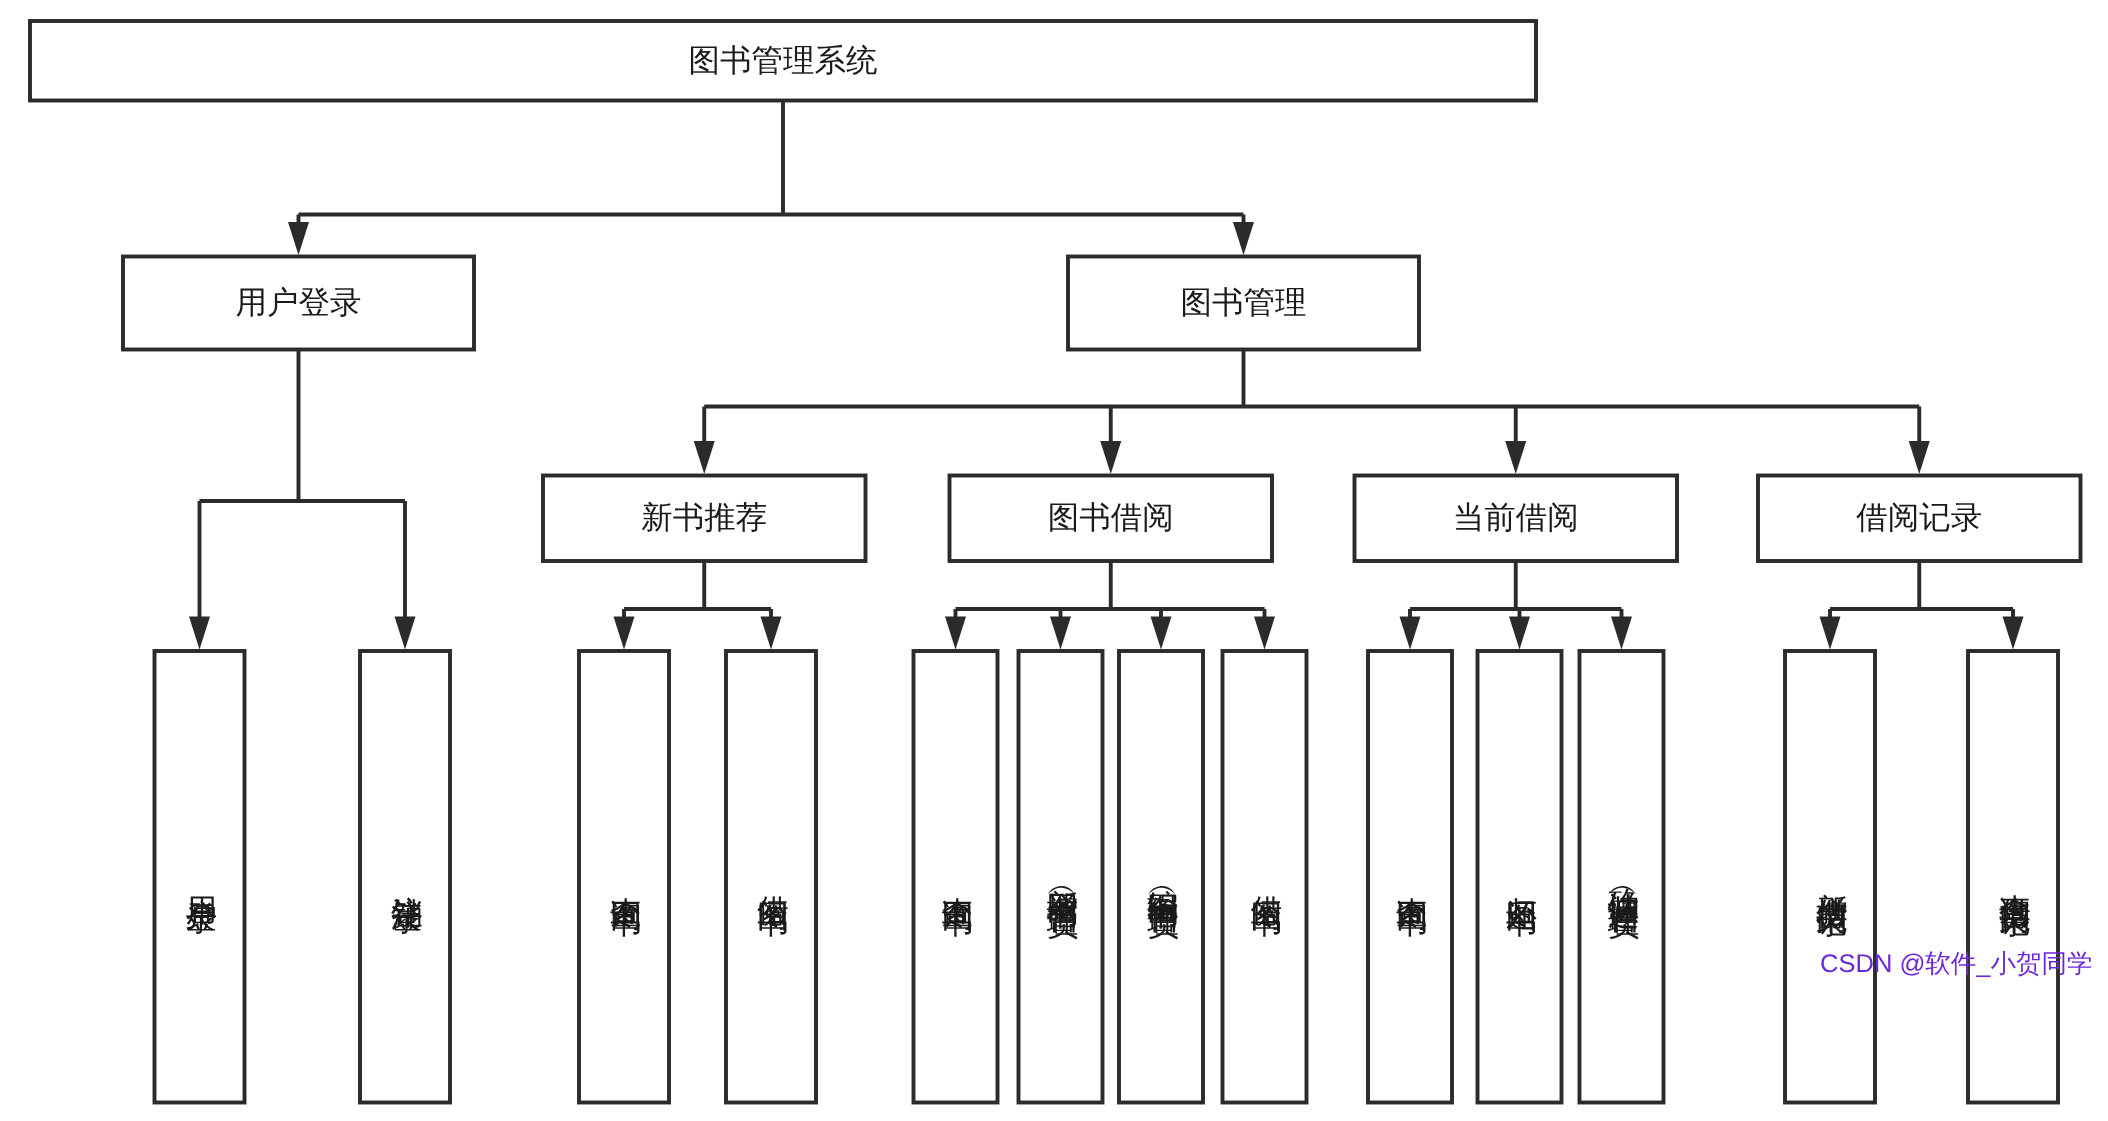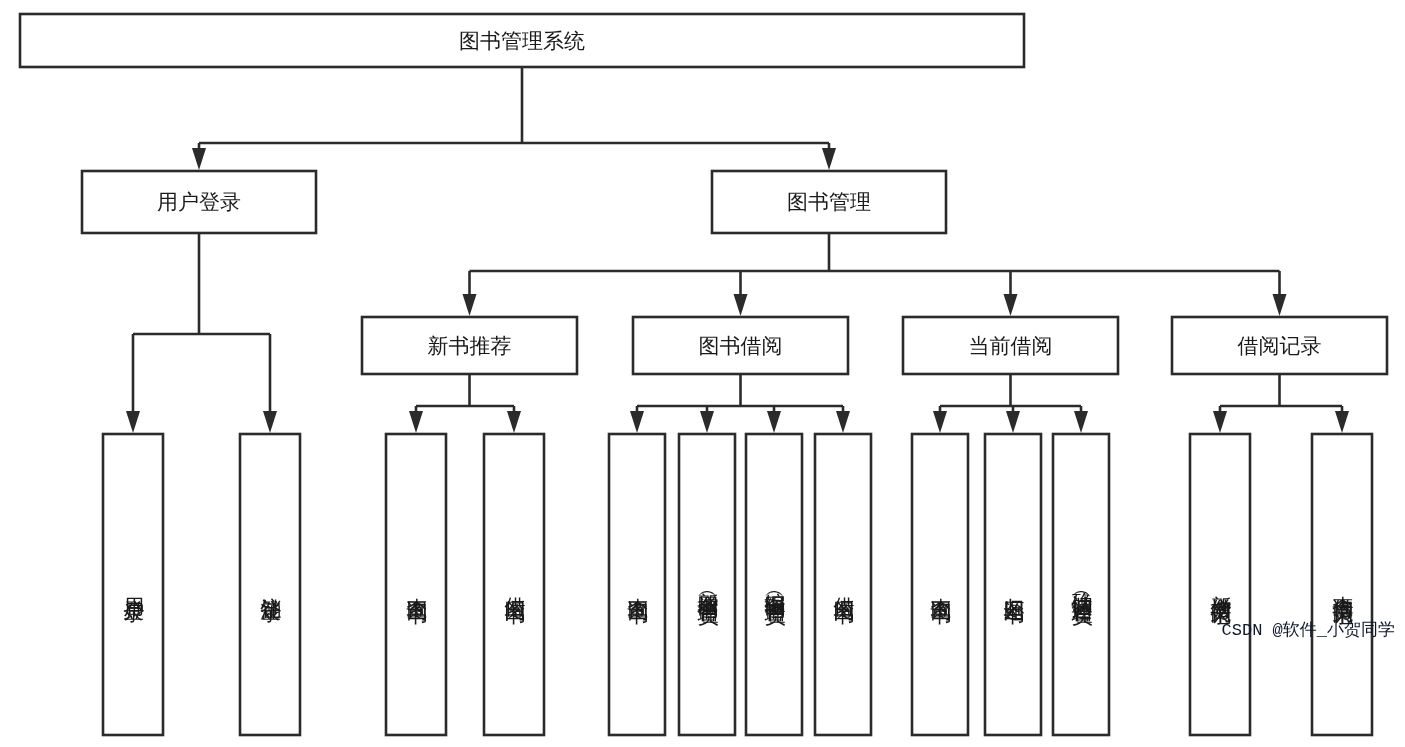--- a/index.html
+++ b/index.html
@@ -50,24 +50,24 @@
   }
   .node-label.vertical {
     font-size: 21px;
     writing-mode: vertical-rl;
     text-orientation: upright;
     letter-spacing: 2px;
   }
   .watermark {
     position: absolute;
     right: 10px;
-    bottom: 16px;
-    color: #0f172a;
+    bottom: 3px;
+    color: #6d28d9;
     font-size: 17px;
-    font-family: Liberation Mono, monospace;
+    font-family: Liberation Sans, sans-serif;
     white-space: nowrap;
     user-select: none;
     pointer-events: none;
   }
 </style>
 </head>
 <body>
 
 <div id="diagram-root">
   <svg class="canvas" viewBox="0 0 1405 747">

